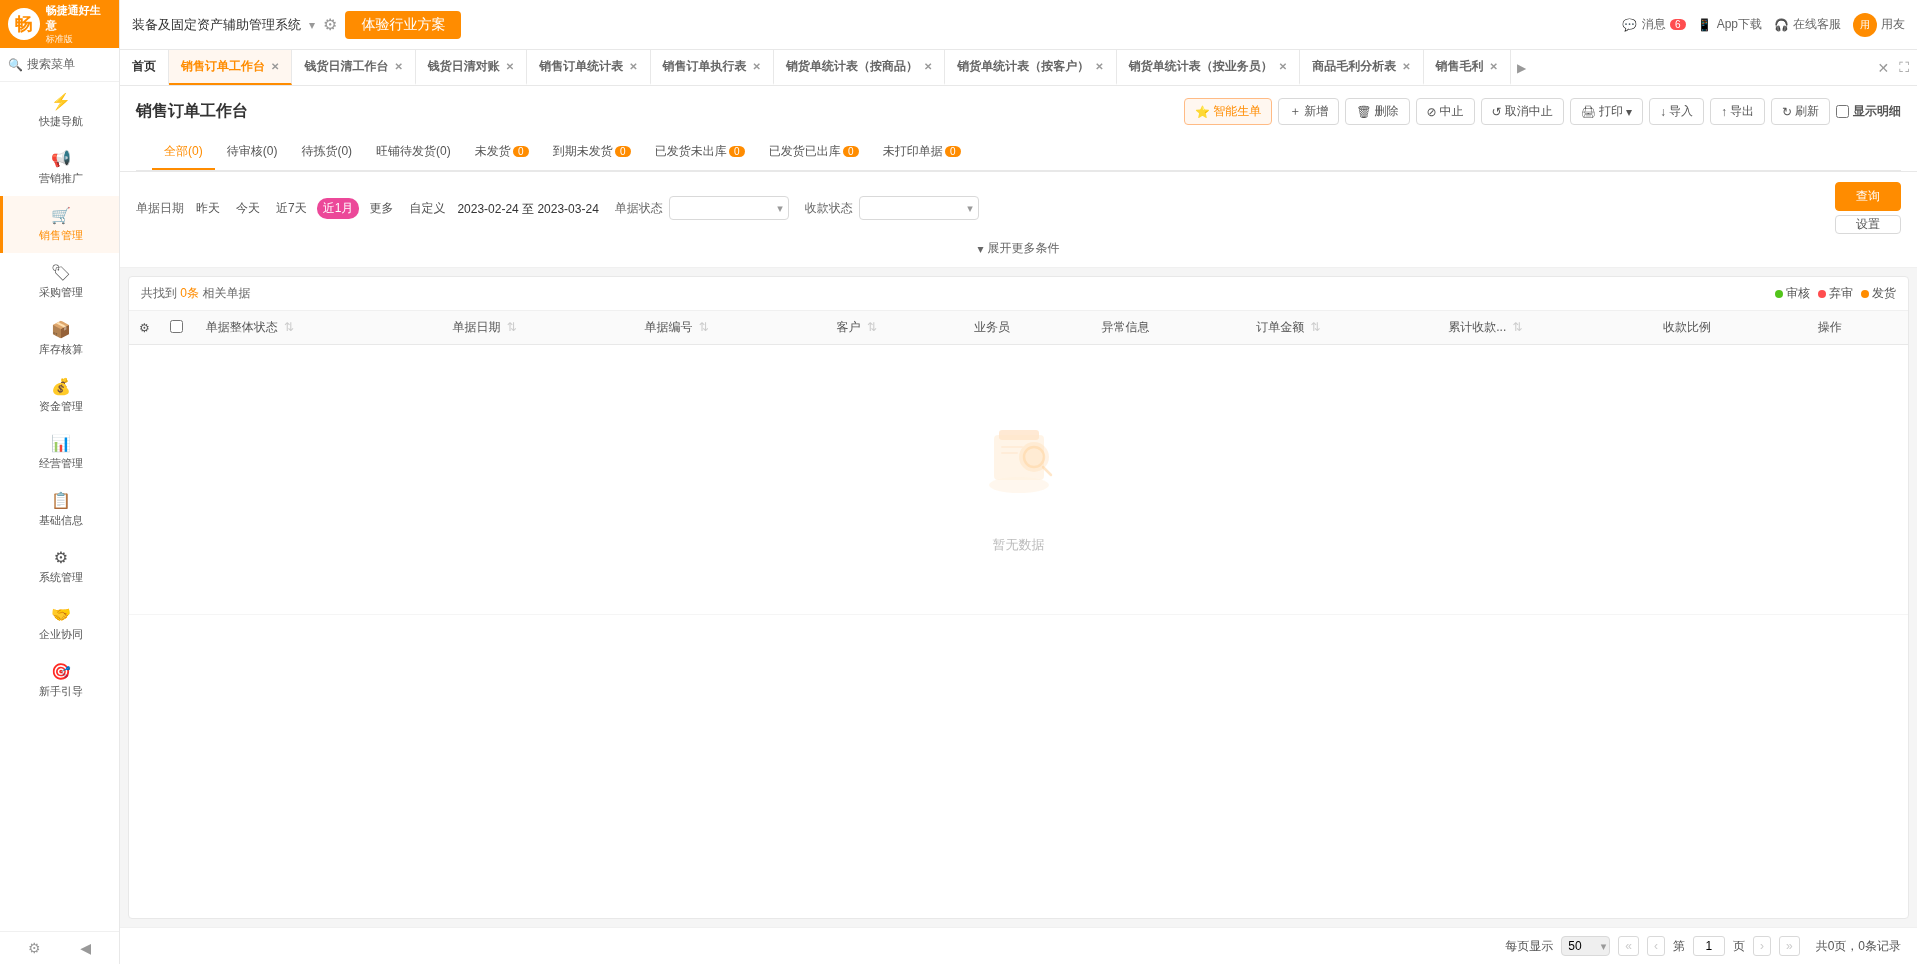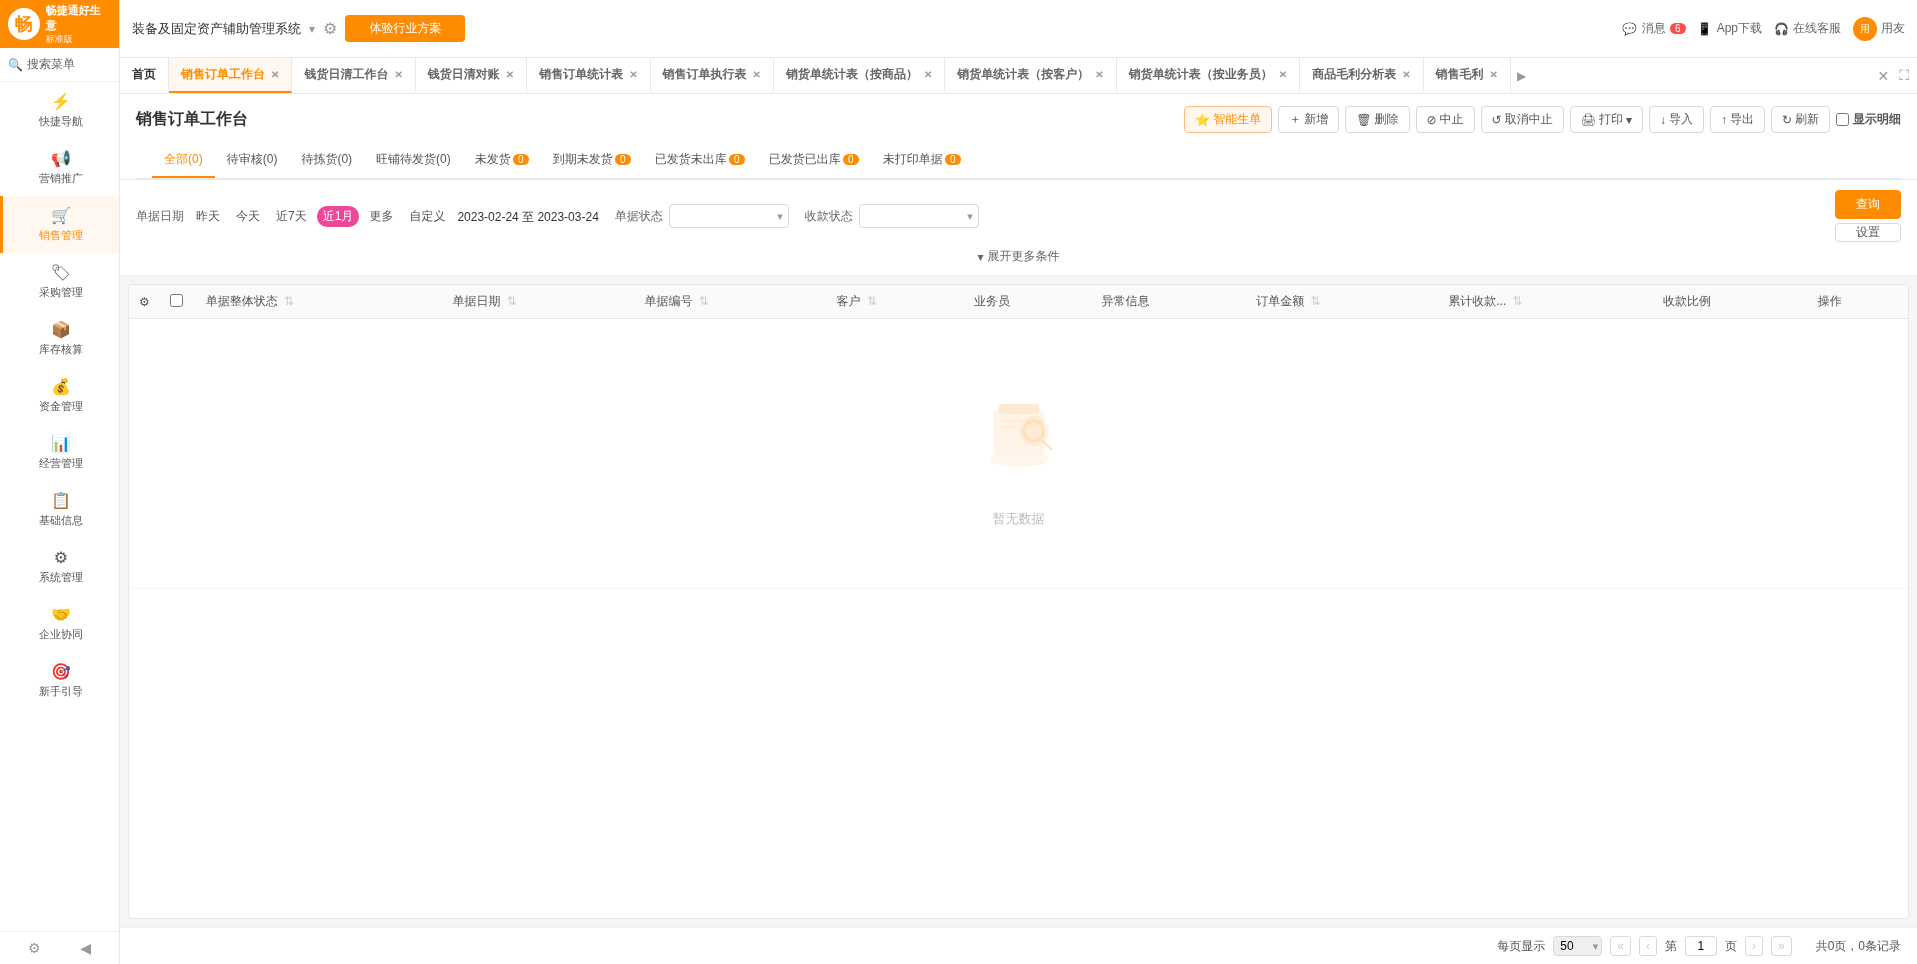--- a/index.html
+++ b/index.html
@@ -14,24 +14,24 @@
     .sidebar-item.active { background: #fff7f0; color: #ff8c00; border-left-color: #ff8c00; }
     .sidebar-item-icon { font-size: 16px; margin-bottom: 3px; }
     .sidebar-item-label { font-size: 11px; text-align: right; }
     .sidebar-bottom { margin-top: auto; border-top: 1px solid #f0f0f0; display: flex; padding: 8px; justify-content: space-around; }
     .sidebar-bottom-btn { cursor: pointer; color: #999; font-size: 14px; }
 
     
     .main { flex: 1; display: flex; flex-direction: column; overflow: hidden; }
 
     
-    .topbar { height: 58px; background: #fff; border-bottom: 1px solid #e8e8e8; display: flex; align-items: center; padding: 0 12px; gap: 8px; }
+    .topbar { height: 50px; background: #fff; border-bottom: 1px solid #e8e8e8; display: flex; align-items: center; padding: 0 12px; gap: 8px; }
     .topbar-expand { color: #999; cursor: pointer; }
     .topbar-settings { color: #999; cursor: pointer; font-size: 16px; }
-    .topbar-solution-btn { background: #ff8c00; color: #fff; border: none; border-radius: 4px; padding: 5px 24px; cursor: pointer; font-size: 12px; }
+    .topbar-solution-btn { background: #ff8c00; color: #fff; border: none; border-radius: 4px; padding: 5px 16px; cursor: pointer; font-size: 14px; }
     .topbar-right { display: flex; align-items: center; gap: 12px; color: #666; }
     .topbar-right-item { display: flex; align-items: center; gap: 4px; cursor: pointer; font-size: 12px; }
     .badge { background: #ff4d4f; color: #fff; border-radius: 10px; padding: 0 5px; font-size: 10px; min-width: 16px; text-align: center; }
     .user-avatar { width: 24px; height: 24px; background: #ff8c00; border-radius: 50%; display: flex; align-items: center; justify-content: center; color: #fff; font-size: 10px; }
 
     
     .tabbar { height: 36px; background: #fff; border-bottom: 1px solid #e8e8e8; display: flex; align-items: stretch; overflow: hidden; }
     .tab { display: flex; align-items: center; padding: 0 12px; gap: 4px; cursor: pointer; color: #666; font-size: 12px; white-space: nowrap; border-right: 1px solid #e8e8e8; border-bottom: 2px solid transparent; font-weight: bold; }
     .tab.active { color: #ff8c00; border-bottom-color: #ff8c00; background: #fff7f0; }
     .tab-home { color: #333; }
@@ -372,20 +372,41 @@
           <button class="toolbar-btn" style="padding:0 20px;text-align:center;">设置</button>
         </div>
       </div>
       <div class="filter-expand">
         <span>▾</span>
         <span>展开更多条件</span>
       </div>
     </div>
 
     <div class="table-area">
+      <div class="table-toolbar">
+        <div class="table-count">
+          <span>共找到</span>
+          <em>0条</em>
+          <span>相关单据</span>
+        </div>
+        <div class="table-actions">
+          <span class="table-action-btn">
+            <span class="dot dot-green"></span>
+            <span>审核</span>
+          </span>
+          <span class="table-action-btn">
+            <span class="dot dot-red"></span>
+            <span>弃审</span>
+          </span>
+          <span class="table-action-btn">
+            <span class="dot dot-orange"></span>
+            <span>发货</span>
+          </span>
+        </div>
+      </div>
 
       <table>
         <thead>
           <tr>
             <th class="th-star">
               <span>⚙</span>
             </th>
             <th class="th-check">
               <input type="checkbox" style="">
             </th>
@@ -466,17 +487,17 @@
           <option value="100">100</option>
         </select>
       </div>
       <span class="page-btn disabled">«</span>
       <span class="page-btn disabled">‹</span>
       <span>第</span>
       <input class="page-input" type="text" value="1" style="">
       <span>页</span>
       <span class="page-btn disabled">›</span>
       <span class="page-btn disabled">»</span>
-      <span style="margin-left:16px;">共0页，0条记录</span>
+      <span style="margin-left:8px;">共0页，0条记录</span>
     </div>
 
   </div>
 </div>
 
 </body></html>

